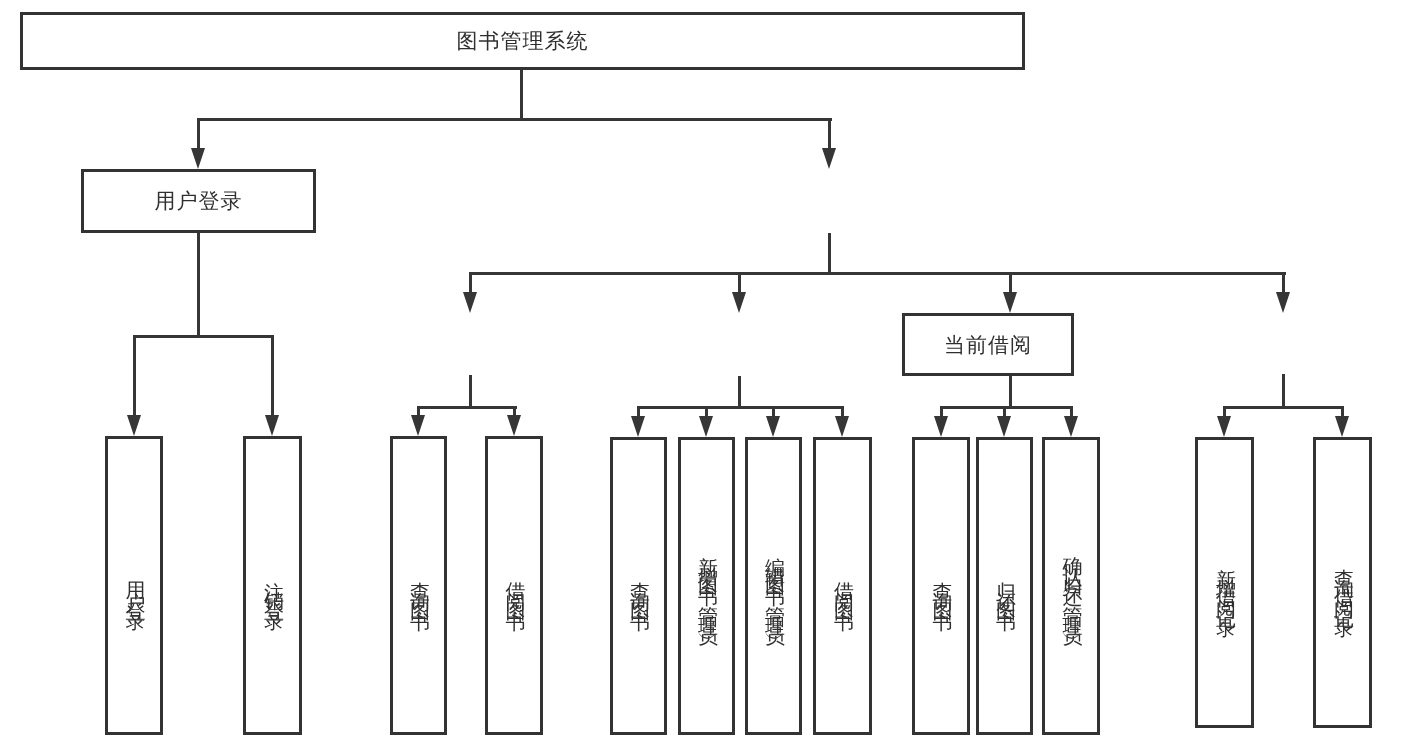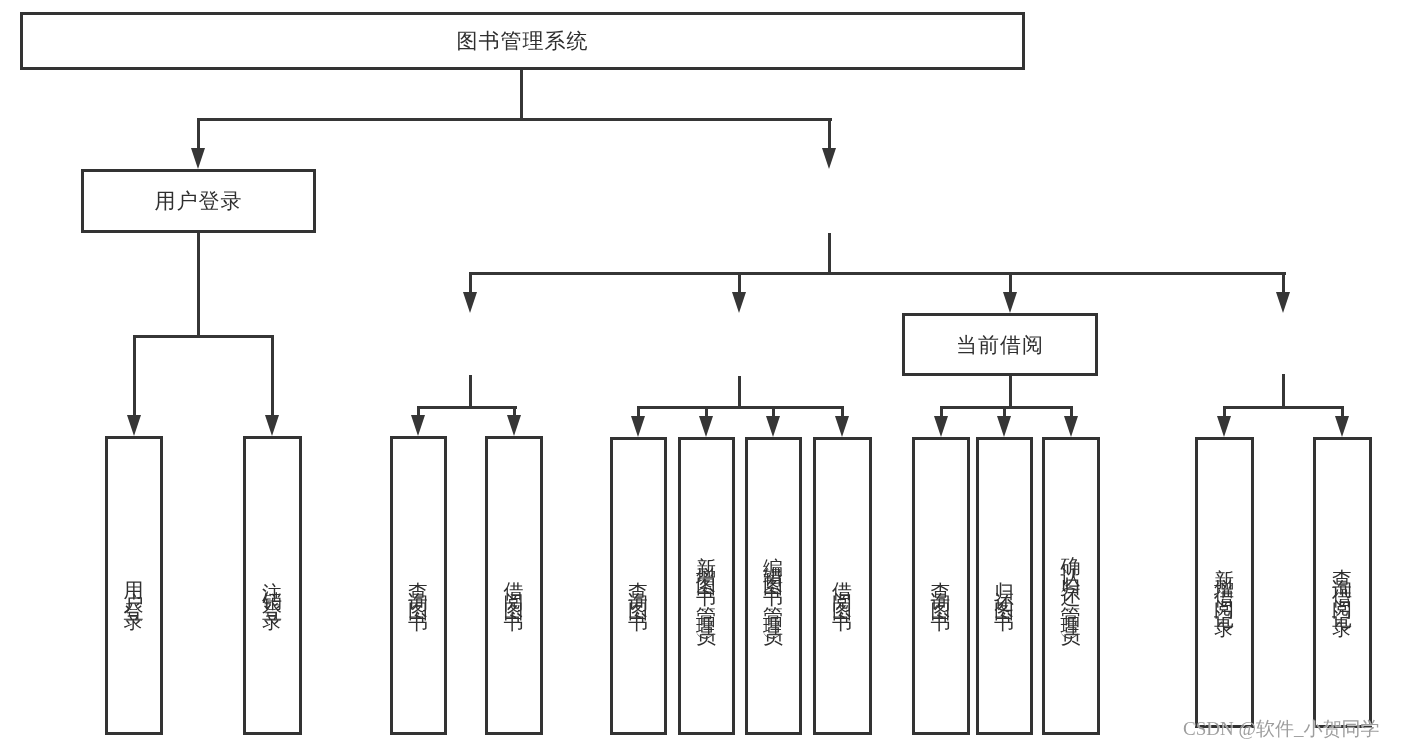--- a/index.html
+++ b/index.html
@@ -7,21 +7,21 @@
     --border:#333333;
     --text:#2f2f2f;
     --bg:#ffffff;
     --watermark:#9e9e9e;
   }
   html,body{margin:0;padding:0;background:var(--bg);}
   .canvas{
     position:relative;
     width:1405px;height:747px;
     background:var(--bg);
-    font-family:Liberation Serif, serif;
+    font-family:Liberation Mono, monospace;
     color:var(--text);
     overflow:hidden;
   }
   .box{
     position:absolute;
     box-sizing:border-box;
     border:3px solid var(--border);
     background:#fff;
     display:flex;
     align-items:center;
@@ -92,21 +92,21 @@
   <div class="hline" style="left:469px;top:272px;width:817px;"></div>
   <div class="vline" style="left:469px;top:272px;height:24px;"></div>
   <div class="arrow" style="left:463px;top:292px;"></div>
   <div class="vline" style="left:738px;top:272px;height:24px;"></div>
   <div class="arrow" style="left:732px;top:292px;"></div>
   <div class="vline" style="left:1009px;top:272px;height:24px;"></div>
   <div class="arrow" style="left:1003px;top:292px;"></div>
   <div class="vline" style="left:1282px;top:272px;height:24px;"></div>
   <div class="arrow" style="left:1276px;top:292px;"></div>
 
-  <div class="box" style="left:902px;top:313px;width:196px;height:63px;">当前借阅</div>
+  <div class="box" style="left:902px;top:313px;width:172px;height:63px;">当前借阅</div>
 
   <div class="vline" style="left:469px;top:375px;height:34px;"></div>
   <div class="hline" style="left:417px;top:406px;width:100px;"></div>
   <div class="vline" style="left:417px;top:406px;height:12px;"></div>
   <div class="arrow" style="left:411px;top:415px;"></div>
   <div class="vline" style="left:513px;top:406px;height:12px;"></div>
   <div class="arrow" style="left:507px;top:415px;"></div>
 
   <div class="vline" style="left:738px;top:376px;height:33px;"></div>
   <div class="hline" style="left:637px;top:406px;width:206px;"></div>
@@ -172,15 +172,14 @@
     <span class="vtext">确认归还（管理员）</span>
   </div>
 
   <div class="vbox" style="left:1195px;top:437px;width:59px;height:291px;">
     <span class="vtext">新增借阅记录</span>
   </div>
   <div class="vbox" style="left:1313px;top:437px;width:59px;height:291px;">
     <span class="vtext">查询借阅记录</span>
   </div>
 
-  <div class="watermark">CSDN @软件_小贺同学</div>
 
 </div>
 
 </body></html>

